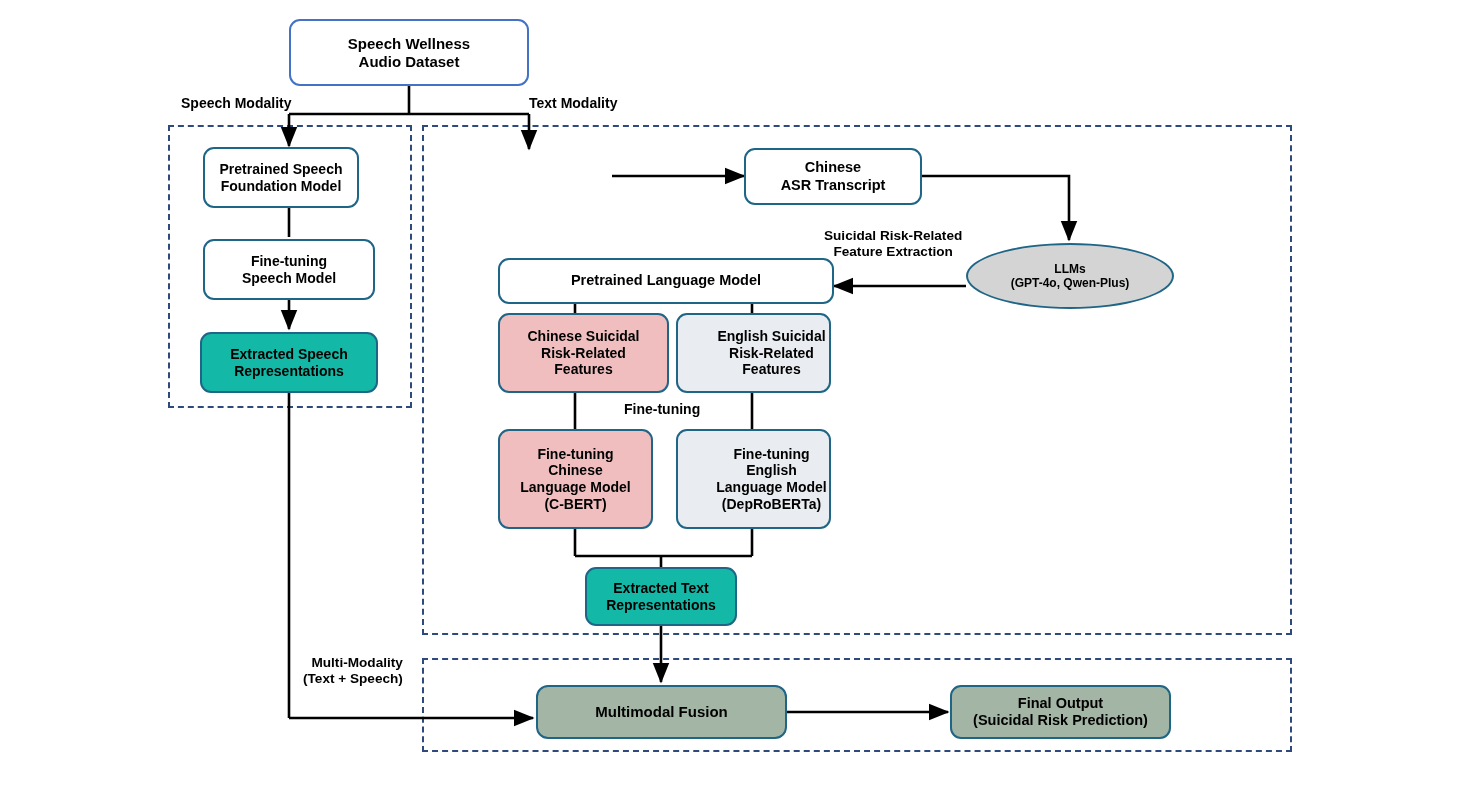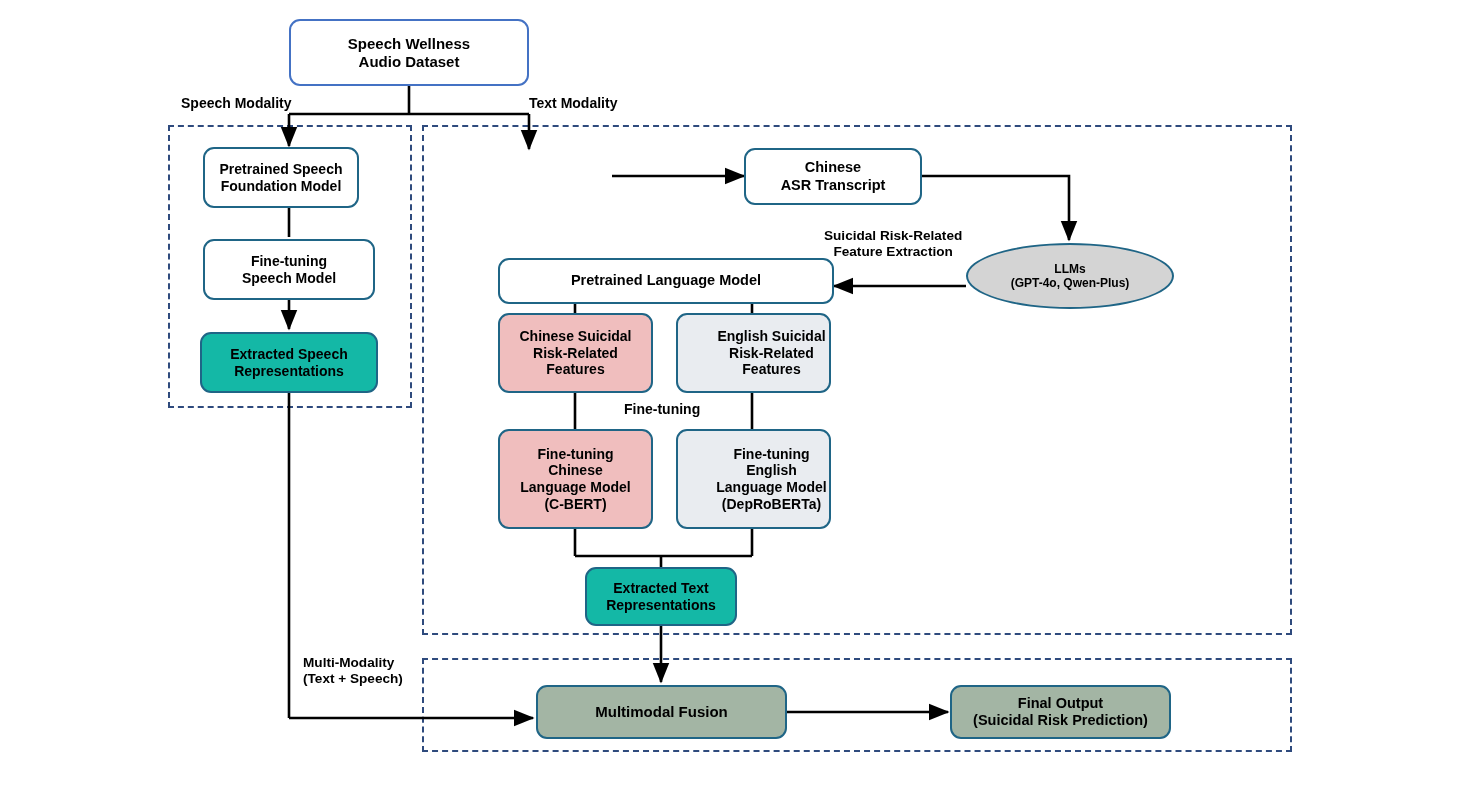--- a/index.html
+++ b/index.html
@@ -110,21 +110,21 @@
 
   <div class="ellipse lgrey" style="left:966px;top:243px;width:208px;height:66px;font-size:12px;">
     <span style="white-space:pre-line">LLMs
 (GPT-4o, Qwen-Plus)</span>
   </div>
 
   <div class="node" style="left:498px;top:258px;width:336px;height:46px;font-size:14.5px;">
     <span style="white-space:pre-line">Pretrained Language Model</span>
   </div>
 
-  <div class="node pink" style="left:498px;top:313px;width:155px;height:80px;font-size:14px;">
+  <div class="node pink" style="left:498px;top:313px;width:171px;height:80px;font-size:14px;">
     <span style="white-space:pre-line">Chinese Suicidal
 Risk-Related
 Features</span>
   </div>
 
   <div class="node grey" style="left:676px;top:313px;width:155px;height:80px;font-size:14px;">
     <span style="white-space:pre-line">English Suicidal
 Risk-Related
 Features</span>
   </div>
@@ -141,39 +141,39 @@
 English
 Language Model
 (DepRoBERTa)</span>
   </div>
 
   <div class="node purple" style="left:585px;top:567px;width:152px;height:59px;font-size:14px;">
     <span style="white-space:pre-line">Extracted Text
 Representations</span>
   </div>
 
-  <div class="node green" style="left:536px;top:685px;width:251px;height:54px;font-size:15px;">
+  <div class="node green" style="left:536px;top:685px;width:251px;height:54px;font-size:15px;border-radius:12px;">
     <span style="white-space:pre-line">Multimodal Fusion</span>
   </div>
 
   <div class="node green" style="left:950px;top:685px;width:221px;height:54px;font-size:14.5px;">
     <span style="white-space:pre-line">Final Output
 (Suicidal Risk Prediction)</span>
   </div>
 
   <div class="lbl" style="left:181px;top:95px;font-size:14px;">Speech Modality</div>
 
   <div class="lbl" style="left:529px;top:95px;font-size:14px;">Text Modality</div>
 
   <div class="lbl" style="left:824px;top:228px;font-size:13.6px;text-align:center;">Suicidal Risk-Related
 Feature Extraction</div>
 
   <div class="lbl" style="left:624px;top:401px;font-size:14px;">Fine-tuning</div>
 
-  <div class="lbl" style="left:303px;top:655px;font-size:13.6px;text-align:left;">Multi-Modality
+  <div class="lbl" style="left:303px;top:655px;font-size:13.6px;text-align:right;">Multi-Modality
 (Text + Speech)</div>
 
   <div id="prompts-shape">
     
     
     
     
 
     
   </div>

